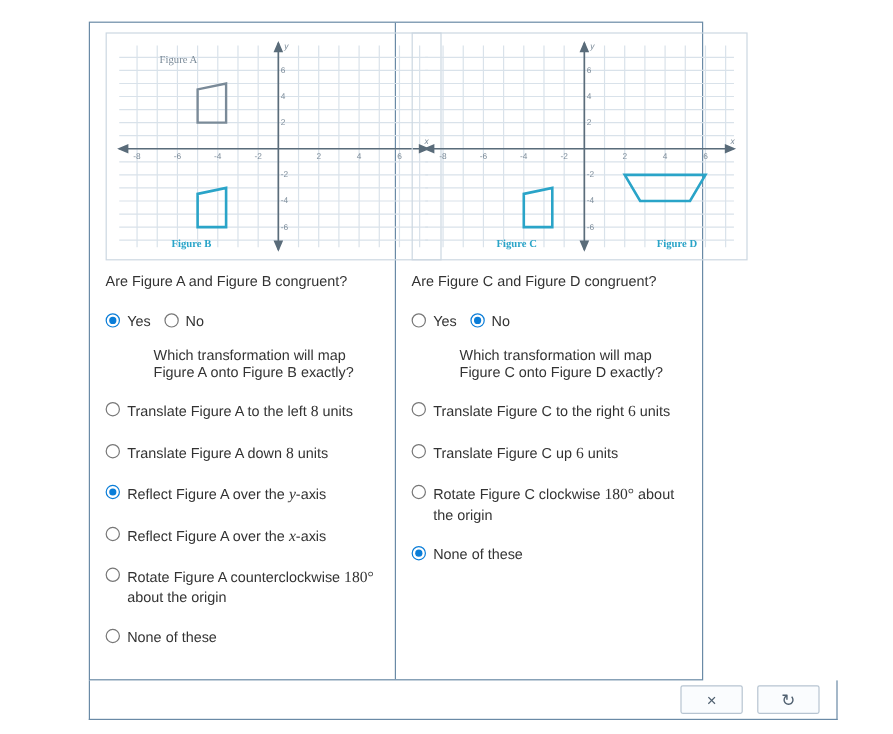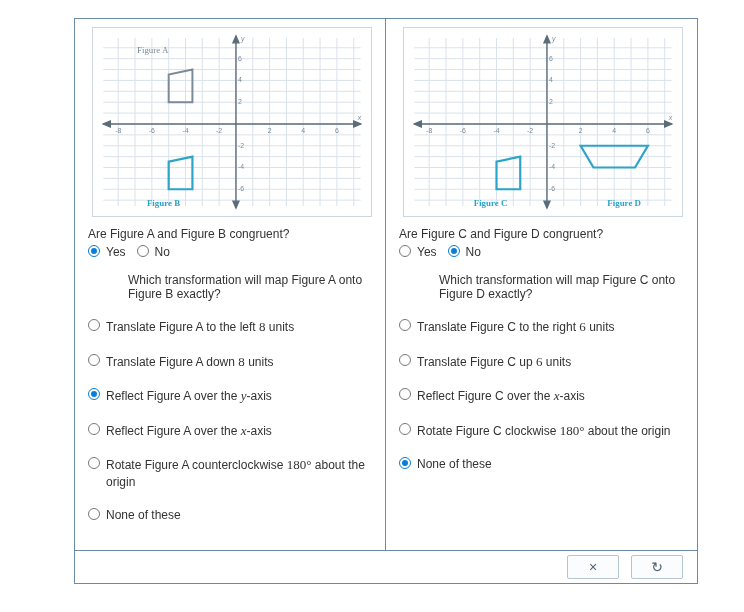--- a/index.html
+++ b/index.html
@@ -11,40 +11,40 @@
     width: 744px;
     height: 612px;
     overflow: hidden;
   }
   .page { padding: 18px 40px 0 52px; }
   .instr { font-size: 12.5px; margin-bottom: 16px; }
   .panels {
     margin-left: 22px;
     display: flex;
     border: 1px solid #6a8aa6;
-    width: 624px;
+    width: 512px;
     justify-content: flex-end;
   }
   .panel {
     width: 50%;
     padding: 8px 10px 10px 13px;
   }
   .panel-left { border-right: 1px solid #6a8aa6; }
   .graph-box {
     border: 1px solid #ccd7e2;
     width: 280px; height: 190px;
     margin: 0 auto 10px;
     position: relative;
   }
   .graph-box svg { width: 100%; height: 100%; display: block; }
   .fig-label { font: 9px Verdana; fill: #7a8a98; }
   .fig-label-b { font: 9px Verdana; fill: #2aa4c8; font-weight: bold; }
   .fig-label-c { font: 9px Verdana; fill: #2aa4c8; font-weight: bold; }
   .fig-label-d { font: 9px Verdana; fill: #2aa4c8; font-weight: bold; }
-  .q-text { font-size: 12px; margin-bottom: 0; }
+  .q-text { font-size: 12px; margin-bottom: 16px; }
   .opt-row { display: flex; align-items: flex-start; margin: 3px 0; font-size: 12px; line-height: 1.35; }
   .inline-opts { display: flex; gap: 11px; margin-bottom: 10px; }
   .radio {
     width: 12px; height: 12px; border: 1.5px solid #777; border-radius: 50%;
     margin-right: 6px; flex-shrink: 0; margin-top: 1px;
     display: inline-flex; align-items: center; justify-content: center;
   }
   .radio.selected { border-color: #0a7dd8; }
   .radio.selected::after {
     content: ""; width: 6px; height: 6px; border-radius: 50%; background: #0a7dd8;
@@ -270,24 +270,20 @@
           <div class="opt-row">
             <span class="radio"></span>
             <span class="opt-label">Translate Figure C to the right <span class="math-n">6</span> units</span>
           </div>
           <div class="opt-row">
             <span class="radio"></span>
             <span class="opt-label">Translate Figure C up <span class="math-n">6</span> units</span>
           </div>
           <div class="opt-row">
             <span class="radio"></span>
-            <span class="opt-label">Reflect Figure C over the <span class="math-var">x</span>-axis</span>
-          </div>
-          <div class="opt-row">
-            <span class="radio"></span>
             <span class="opt-label">Rotate Figure C clockwise <span class="math-n">180°</span> about the origin</span>
           </div>
           <div class="opt-row">
             <span class="radio selected"></span>
             <span class="opt-label">None of these</span>
           </div>
         </div>
     </div>
 
   </div>

